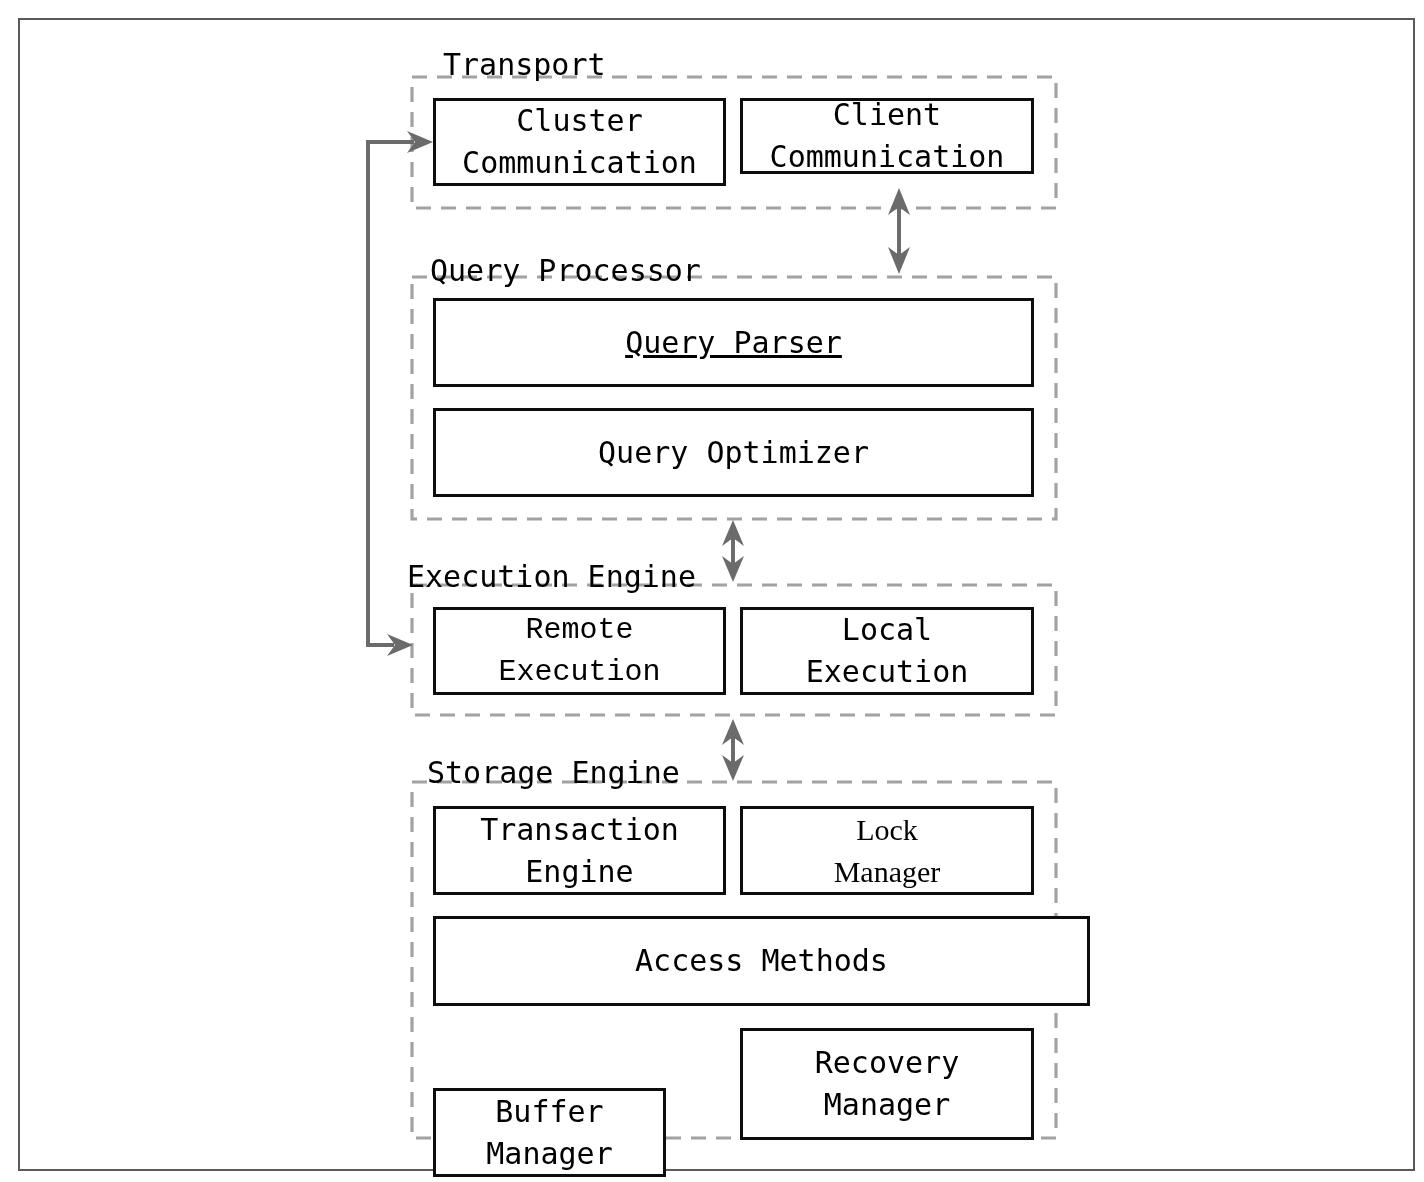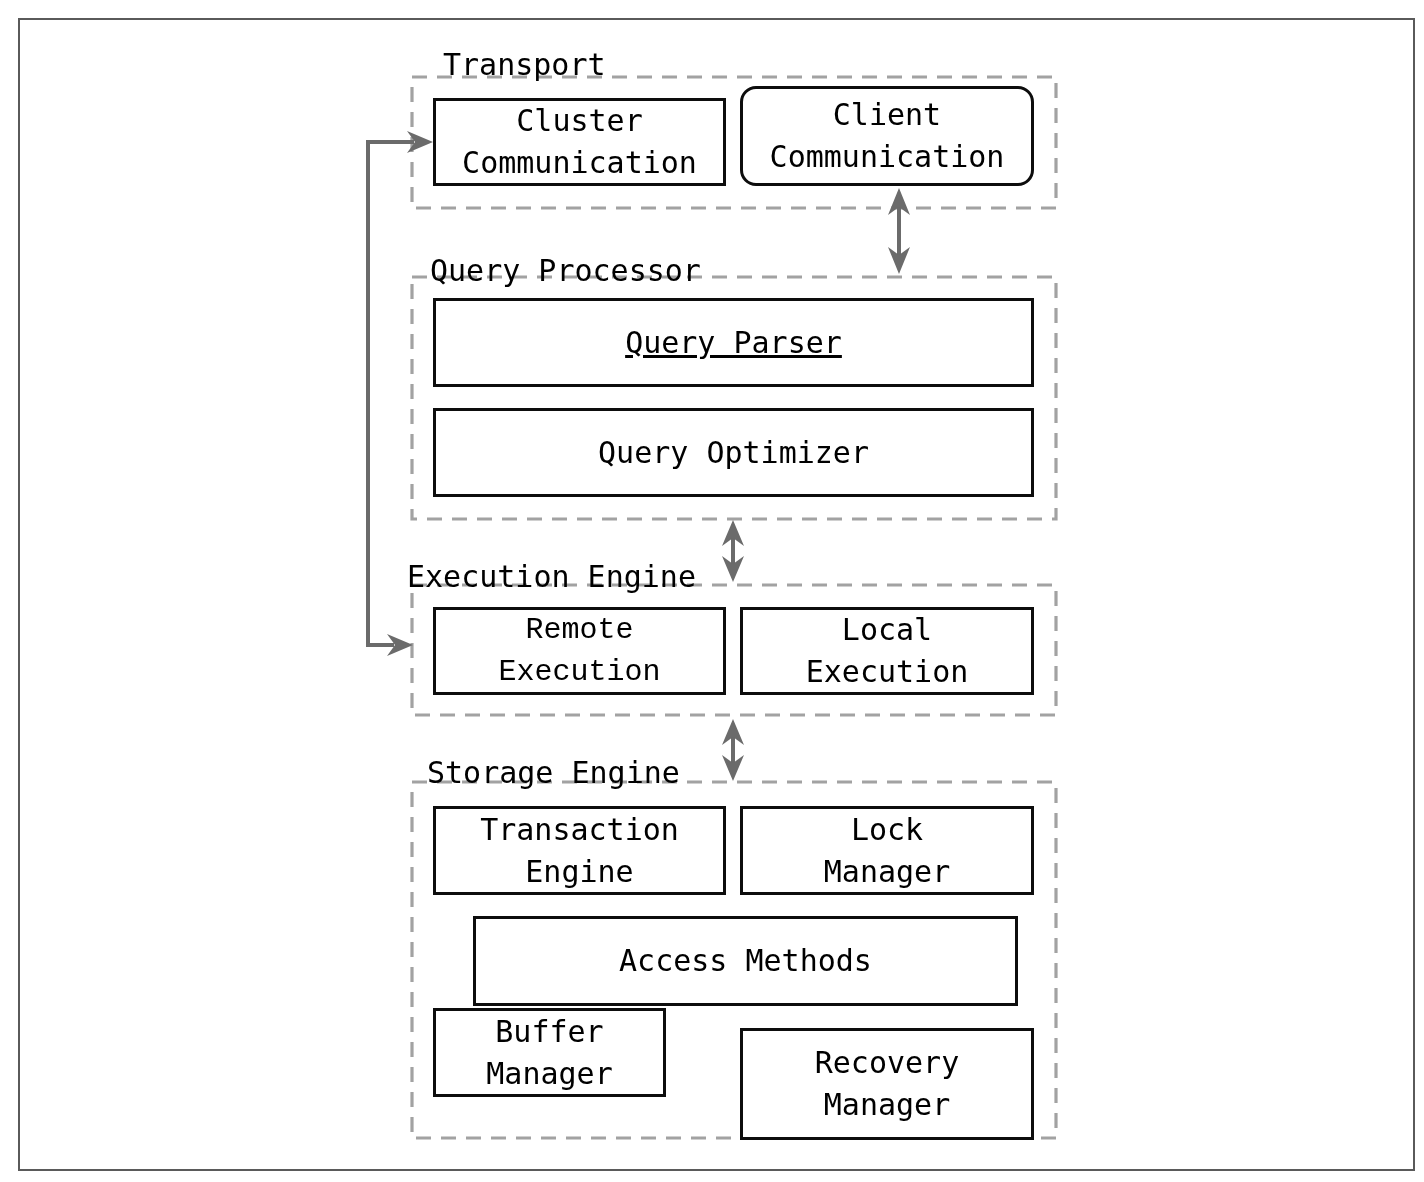--- a/index.html
+++ b/index.html
@@ -111,33 +111,33 @@
     </g>
   </svg>
 
   <div class="section-label" style="left:443px; top:31px;">Transport</div>
   <div class="section-label" style="left:430px; top:237px;">Query Processor</div>
   <div class="section-label" style="left:407px; top:543px;">Execution Engine</div>
   <div class="section-label" style="left:427px; top:739px;">Storage Engine</div>
 
   <div class="node" style="left:433px; top:98px; width:293px; height:88px;">Cluster
 Communication</div>
-  <div class="node" style="left:740px; top:86px; width:294px; height:100px;border-radius:16px;">Client
+  <div class="node" style="left:740px; top:98px; width:294px; height:76px;">Client
 Communication</div>
 
   <div class="node" style="left:433px; top:298px; width:601px; height:89px;text-decoration:underline;">Query Parser</div>
   <div class="node" style="left:433px; top:408px; width:601px; height:89px;">Query Optimizer</div>
 
   <div class="node" style="left:433px; top:607px; width:293px; height:88px;font-family:Liberation Mono, monospace;">Remote
 Execution</div>
   <div class="node" style="left:740px; top:607px; width:294px; height:88px;">Local
 Execution</div>
 
   <div class="node" style="left:433px; top:806px; width:293px; height:89px;">Transaction
 Engine</div>
-  <div class="node" style="left:740px; top:806px; width:294px; height:89px;">Lock
+  <div class="node" style="left:740px; top:806px; width:294px; height:89px;font-family:Liberation Serif, serif;">Lock
 Manager</div>
-  <div class="node" style="left:433px; top:916px; width:545px; height:90px;margin-left:40px;">Access Methods</div>
-  <div class="node" style="left:433px; top:1008px; width:233px; height:89px;">Buffer Manager</div>
+  <div class="node" style="left:433px; top:916px; width:657px; height:90px;">Access Methods</div>
+  <div class="node" style="left:433px; top:1088px; width:233px; height:89px;">Buffer Manager</div>
   <div class="node" style="left:740px; top:1028px; width:294px; height:112px;">Recovery
 Manager</div>
 
 </div>
 
 </body></html>

